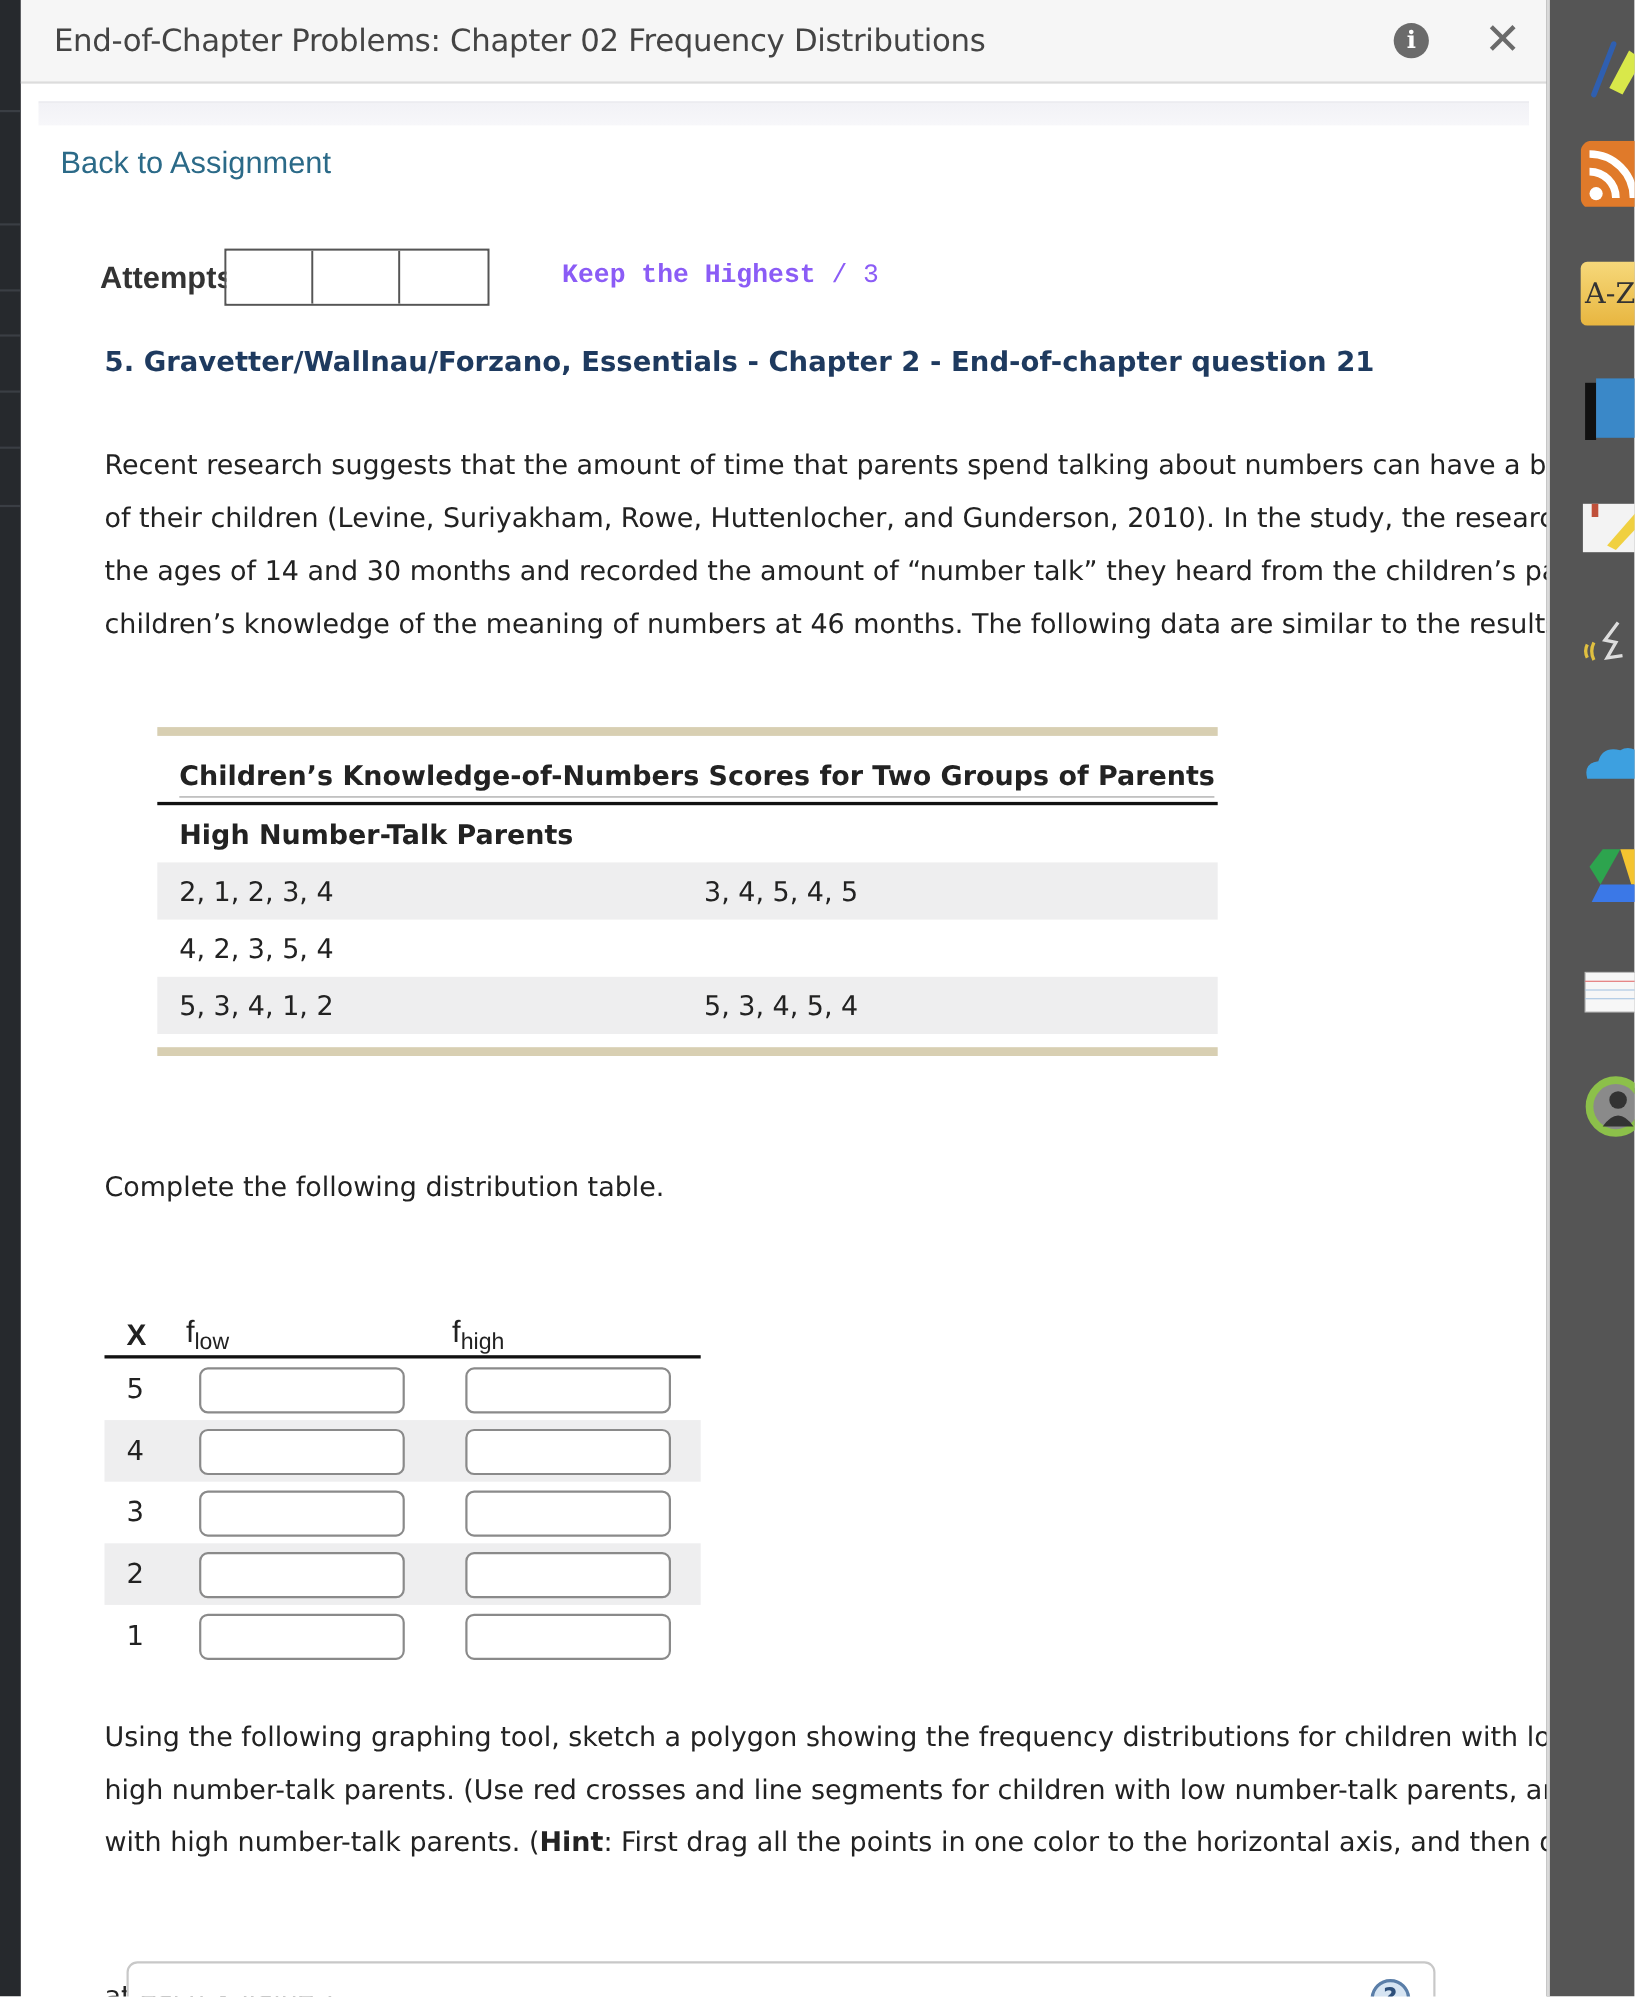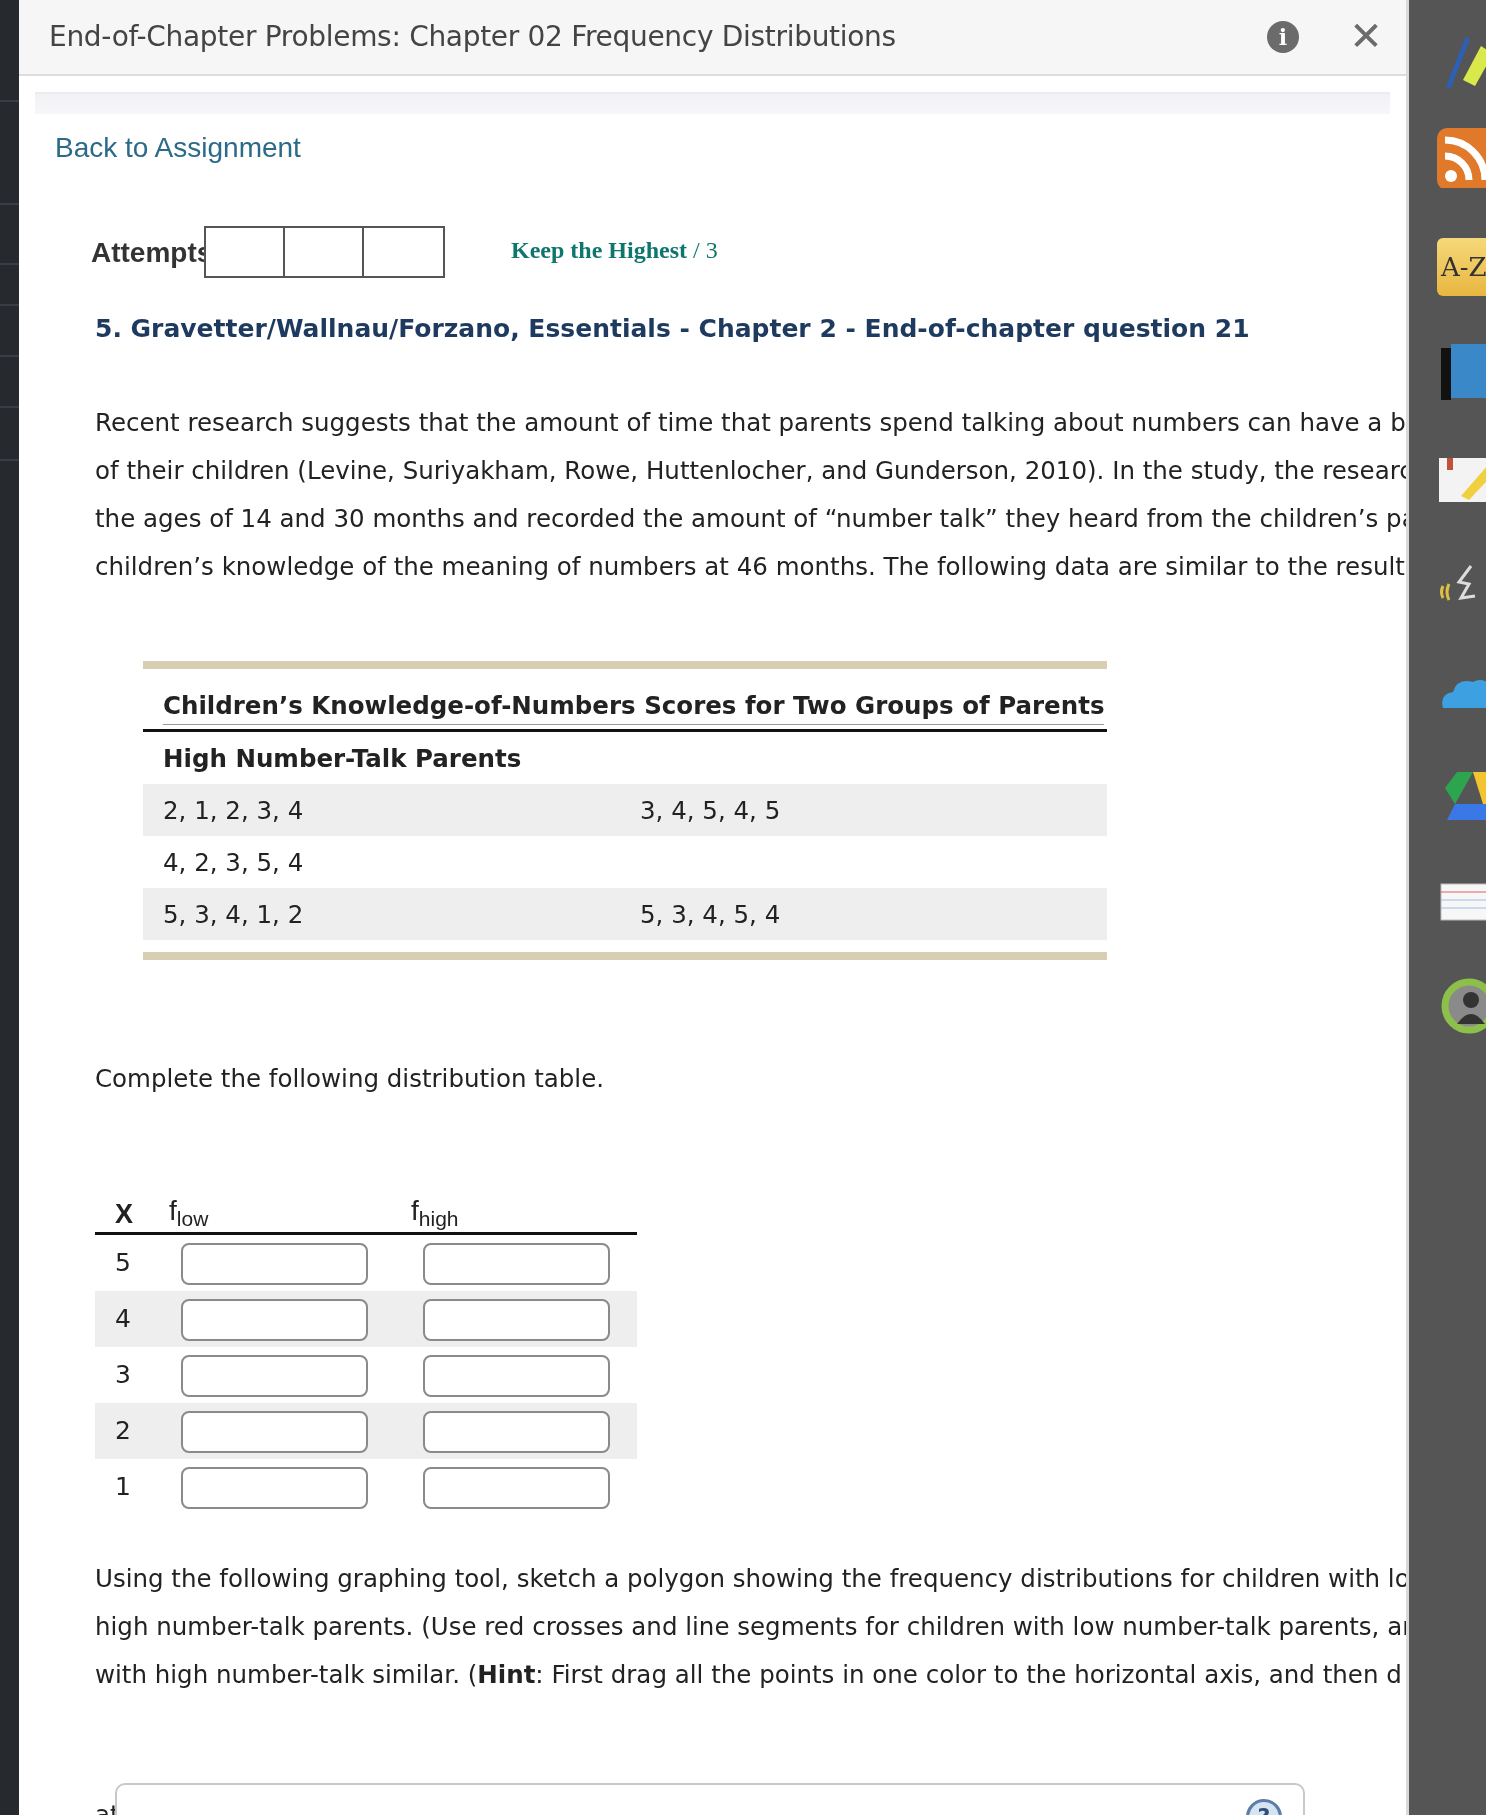--- a/index.html
+++ b/index.html
@@ -17,21 +17,21 @@
   .close-btn { position: absolute; left: 1327px; top: 16px; width: 40px; height: 40px; color: #6b6b6b; font-size: 40px; line-height: 40px; text-align: center; font-weight: bold; }
 
   .subbar { position: absolute; left: 16px; top: 92px; width: 1355px; height: 22px; background: linear-gradient(#f2f2f6, #f7f7fa); border-top: 2px solid #ececf0; }
 
   .back-link { position: absolute; left: 36px; top: 132px; font-family: "Liberation Sans", sans-serif; font-size: 28px; color: #2b6a88; text-decoration: none; white-space: nowrap; }
 
   .attempts-label { position: absolute; left: 72px; top: 237px; font-family: "Liberation Sans", sans-serif; font-weight: bold; font-size: 28px; color: #333; }
   .attempt-boxes { position: absolute; left: 185px; top: 226px; height: 52px; display: flex; border: 2px solid #555; }
   .attempt-box { width: 79px; height: 48px; border-right: 2px solid #555; background: #fff; }
   .attempt-box:last-child { border-right: none; }
-  .keep-highest { position: absolute; left: 492px; top: 237px; font-family: Liberation Serif, serif; font-size: 24px; color: #0f766e; white-space: nowrap; }
+  .keep-highest { position: absolute; left: 492px; top: 237px; font-family: Liberation Mono, monospace; font-size: 24px; color: #8b5cf6; white-space: nowrap; }
   .keep-highest b { font-weight: bold; }
 
   .q-title { position: absolute; left: 76px; top: 314px; font-weight: bold; font-size: 25px; color: #1e3a5f; white-space: nowrap; }
 
   .para { position: absolute; left: 76px; width: 1330px; overflow: hidden; font-size: 24.5px; color: #222; white-space: nowrap; line-height: 48px; }
 
   .data-table { position: absolute; left: 124px; top: 661px; width: 964px; }
   .rule-thick { height: 8px; background: #d8cfb2; }
   .dt-caption { height: 60px; padding: 22px 20px 0 20px; font-weight: bold; font-size: 24.5px; color: #222; white-space: nowrap; }
   .dt-caption span { display: inline-block; border-bottom: 1px solid #999; padding-bottom: 4px; }
@@ -159,21 +159,21 @@
     </div>
     <div class="dist-row">
       <span class="x">1</span>
       <input class="low" type="text" value="" style="">
       <input class="high" type="text" value="" style="">
     </div>
   </div>
 
   <div class="para" style="top:1555px">Using the following graphing tool, sketch a polygon showing the frequency distributions for children with low</div>
   <div class="para" style="top:1603px">high number-talk parents. (Use red crosses and line segments for children with low number-talk parents, an</div>
-  <div class="para" style="top:1651px"><span>with high number-talk similar. (</span><b>Hint</b><span>: First drag all the points in one color to the horizontal axis, and then d</span></div>
+  <div class="para" style="top:1651px"><span>with high number-talk parents. (</span><b>Hint</b><span>: First drag all the points in one color to the horizontal axis, and then d</span></div>
   <div class="para" style="top:1791px">at each X value.)</div>
 
   <div class="graph-box">
     <div class="help-icon">?</div>
   </div>
 </div>
 
 <div class="right-sidebar">
   <svg class="sb-icon" style="top:30px" viewBox="0 0 60 60">
     <line x1="12" y1="56" x2="30" y2="10" stroke="#2f5fb0" stroke-width="5" stroke-linecap="round"></line>

